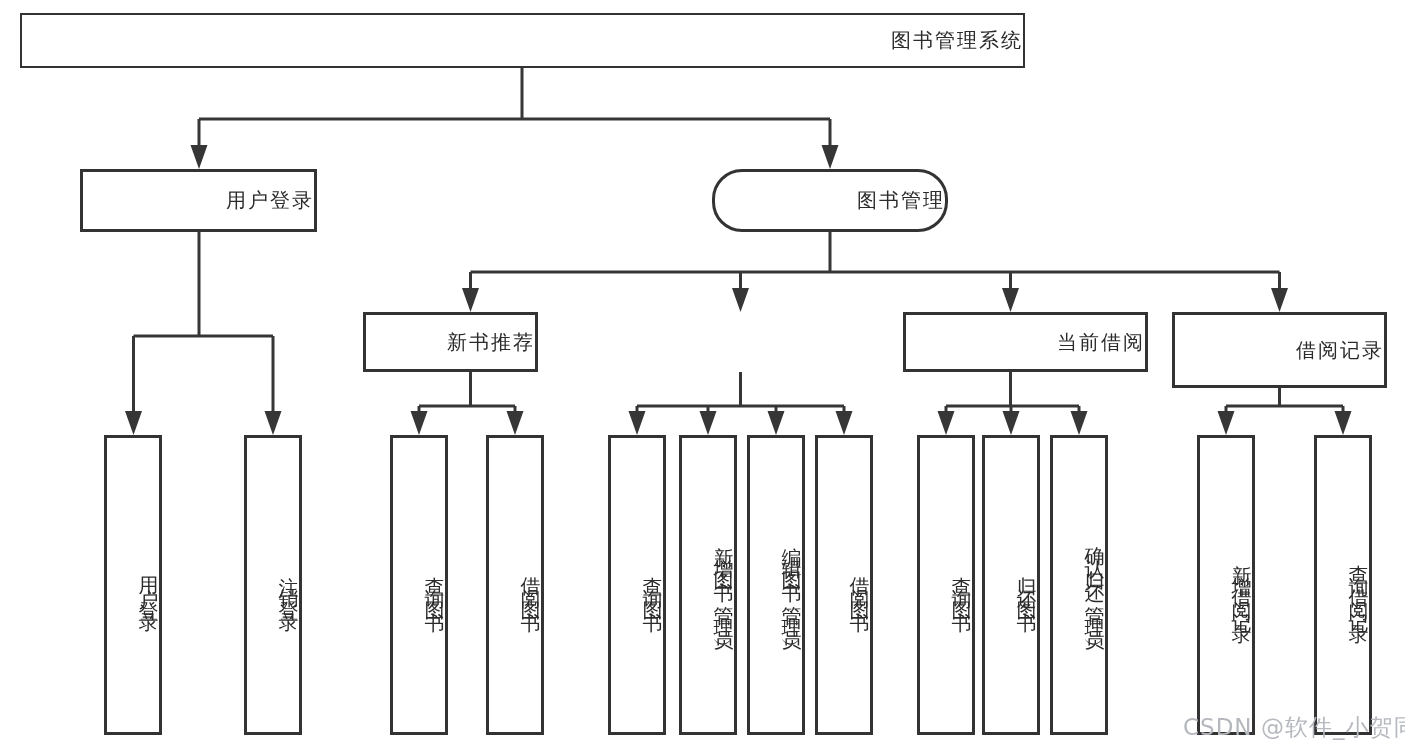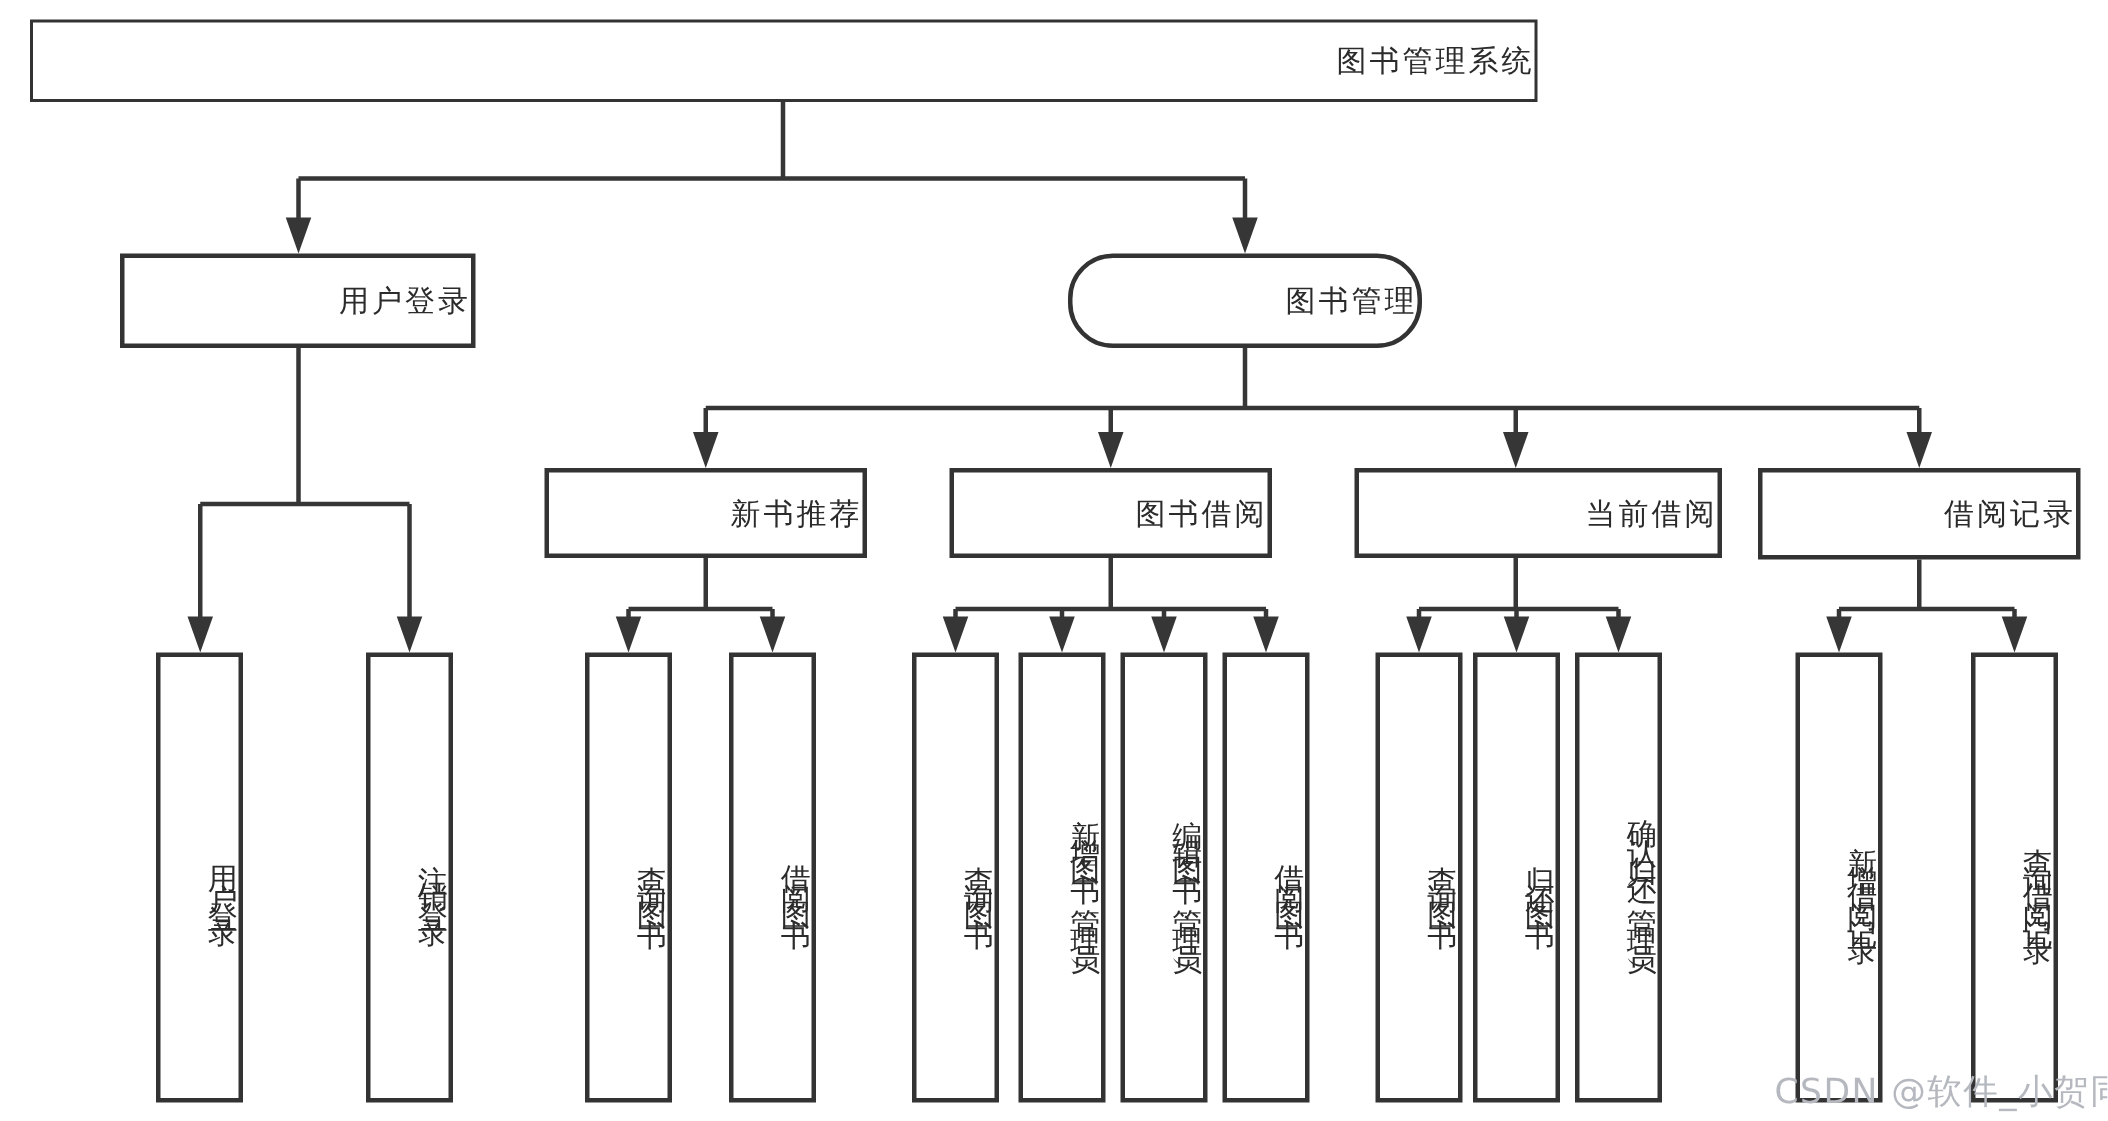--- a/index.html
+++ b/index.html
@@ -95,30 +95,27 @@
     <span class="hlabel">图书管理系统</span>
   </div>
 
   <div class="box" style="left:80px; top:169px; width:237px; height:63px;">
     <span class="hlabel">用户登录</span>
   </div>
   <div class="box" style="left:712px; top:169px; width:236px; height:63px;border-radius:30px;">
     <span class="hlabel">图书管理</span>
   </div>
 
-  <div class="box" style="left:363px; top:312px; width:215px; height:60px;">
+  <div class="box" style="left:363px; top:312px; width:175px; height:60px;">
     <span class="hlabel">新书推荐</span>
-  </div>
-  <div class="box" style="left:633px; top:312px; width:215px; height:60px;">
-    <span class="hlabel">图书借阅</span>
   </div>
   <div class="box" style="left:903px; top:312px; width:245px; height:60px;">
     <span class="hlabel">当前借阅</span>
   </div>
-  <div class="box" style="left:1172px; top:312px; width:215px; height:61px;">
+  <div class="box" style="left:1172px; top:312px; width:215px; height:76px;">
     <span class="hlabel">借阅记录</span>
   </div>
 
   <div class="box" style="left:104px; top:435px; width:58px; height:300px;">
     <span class="vlabel">用户登录</span>
   </div>
   <div class="box" style="left:244px; top:435px; width:58px; height:300px;">
     <span class="vlabel">注销登录</span>
   </div>
 

